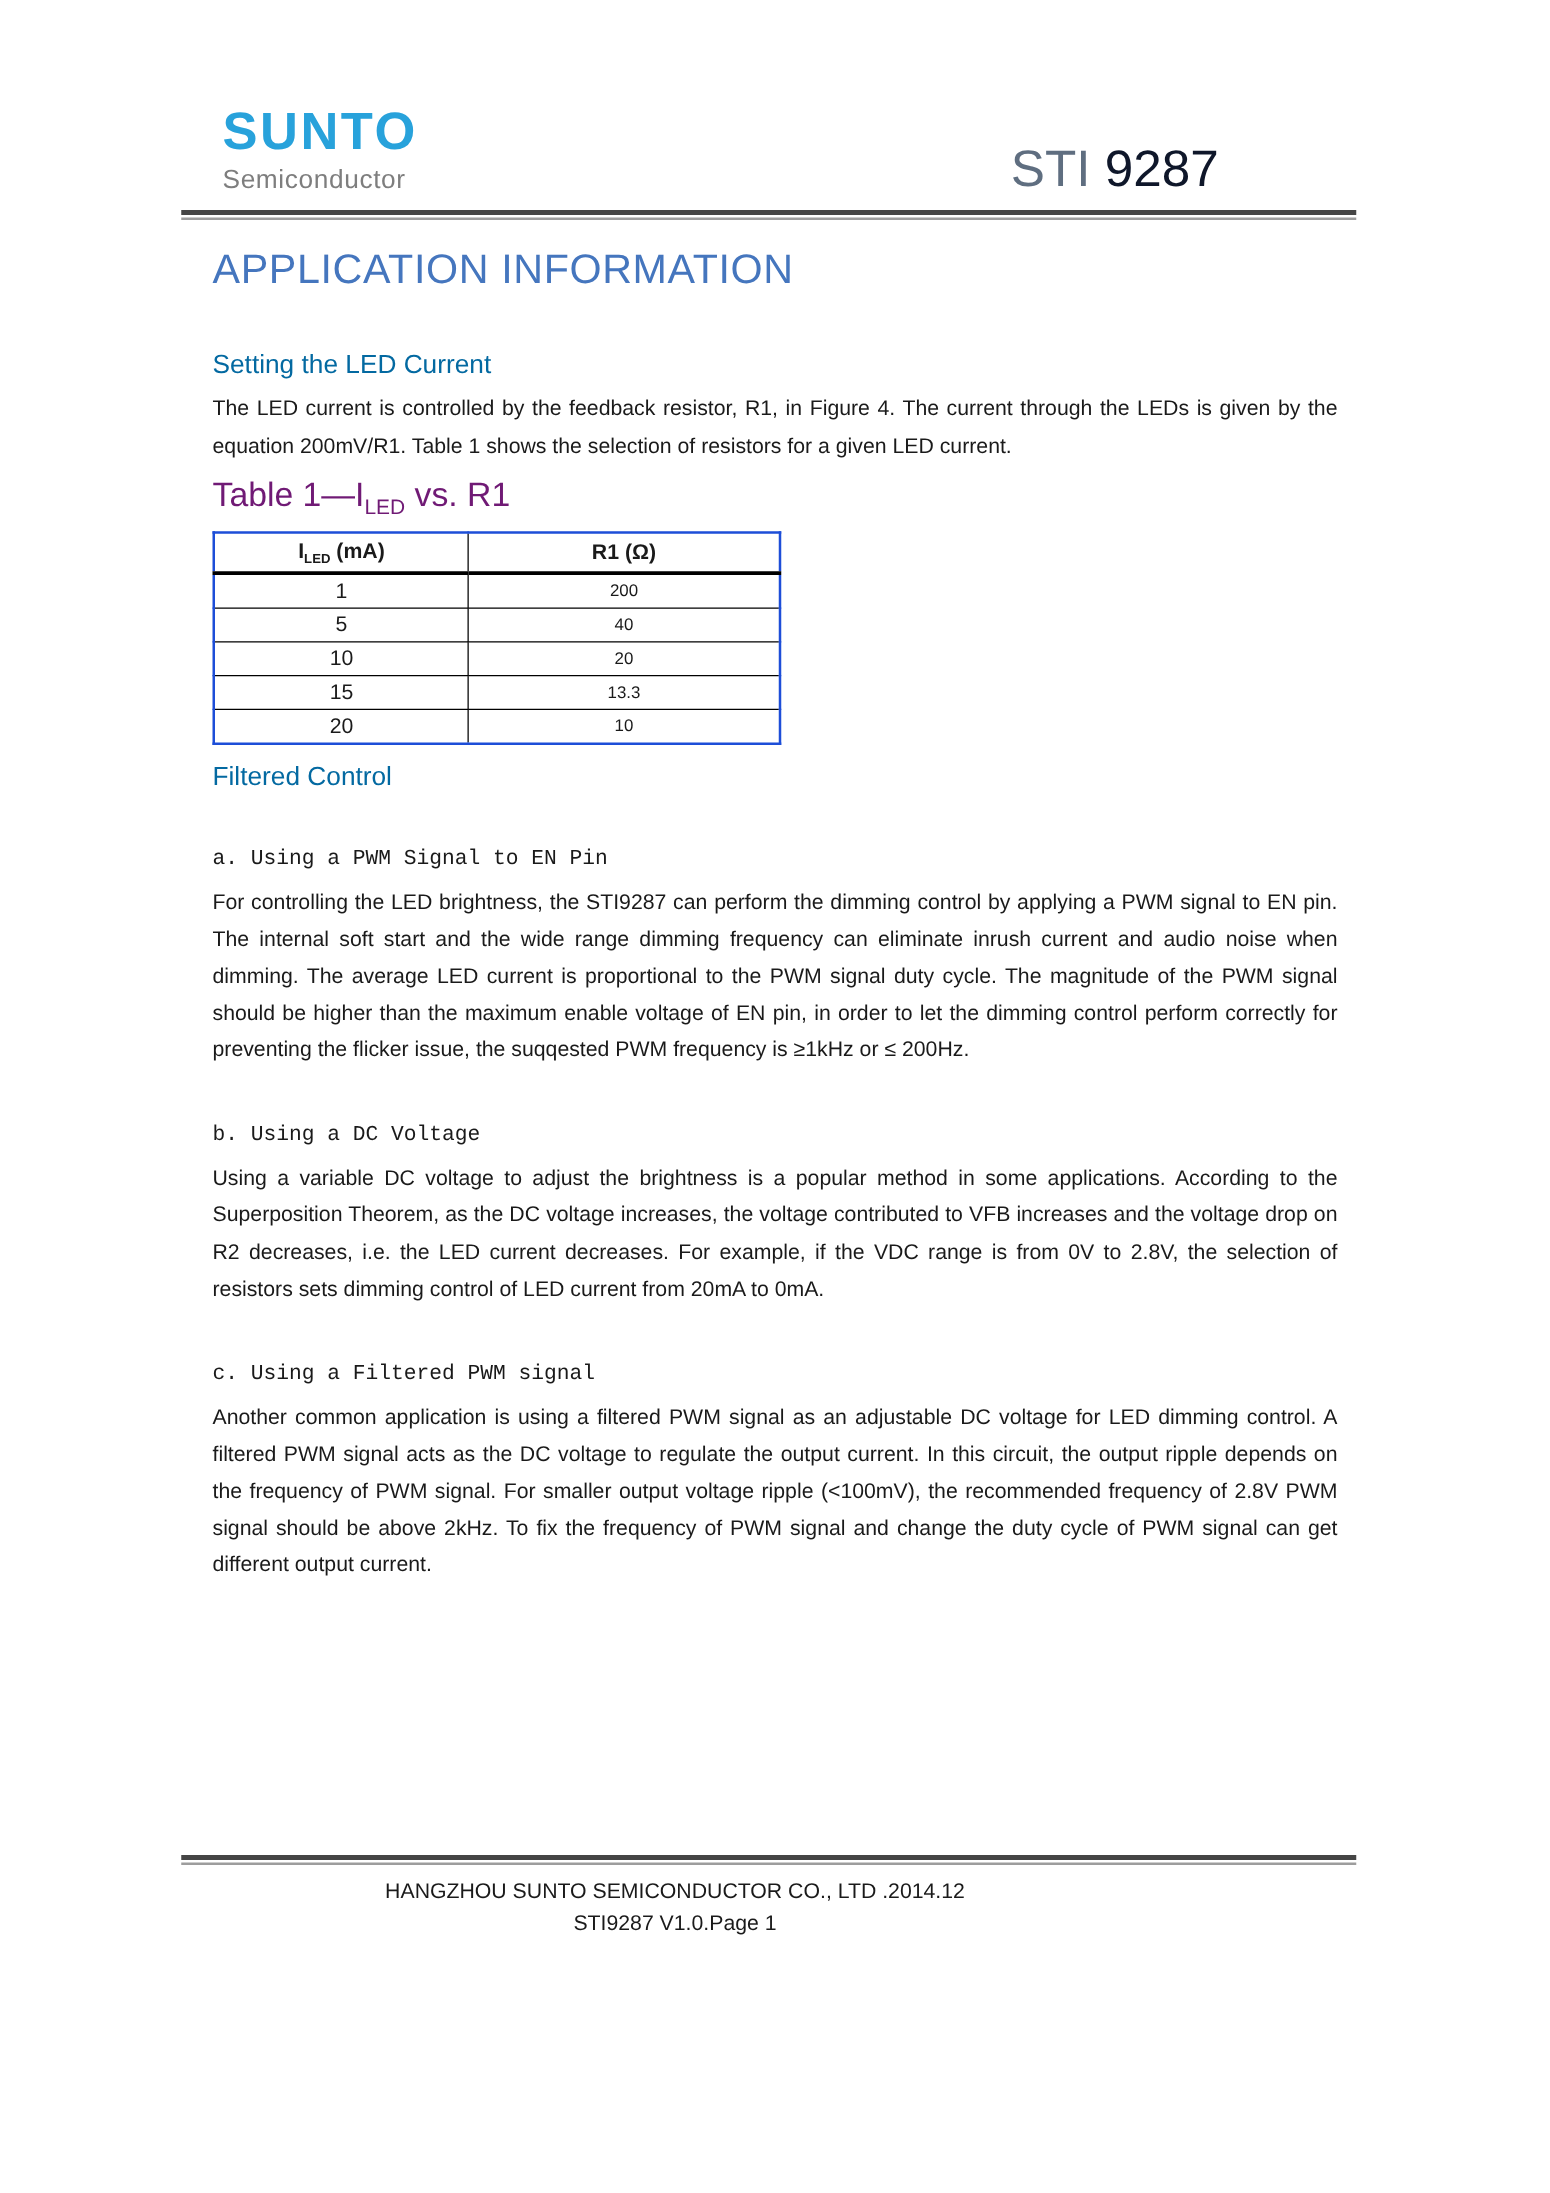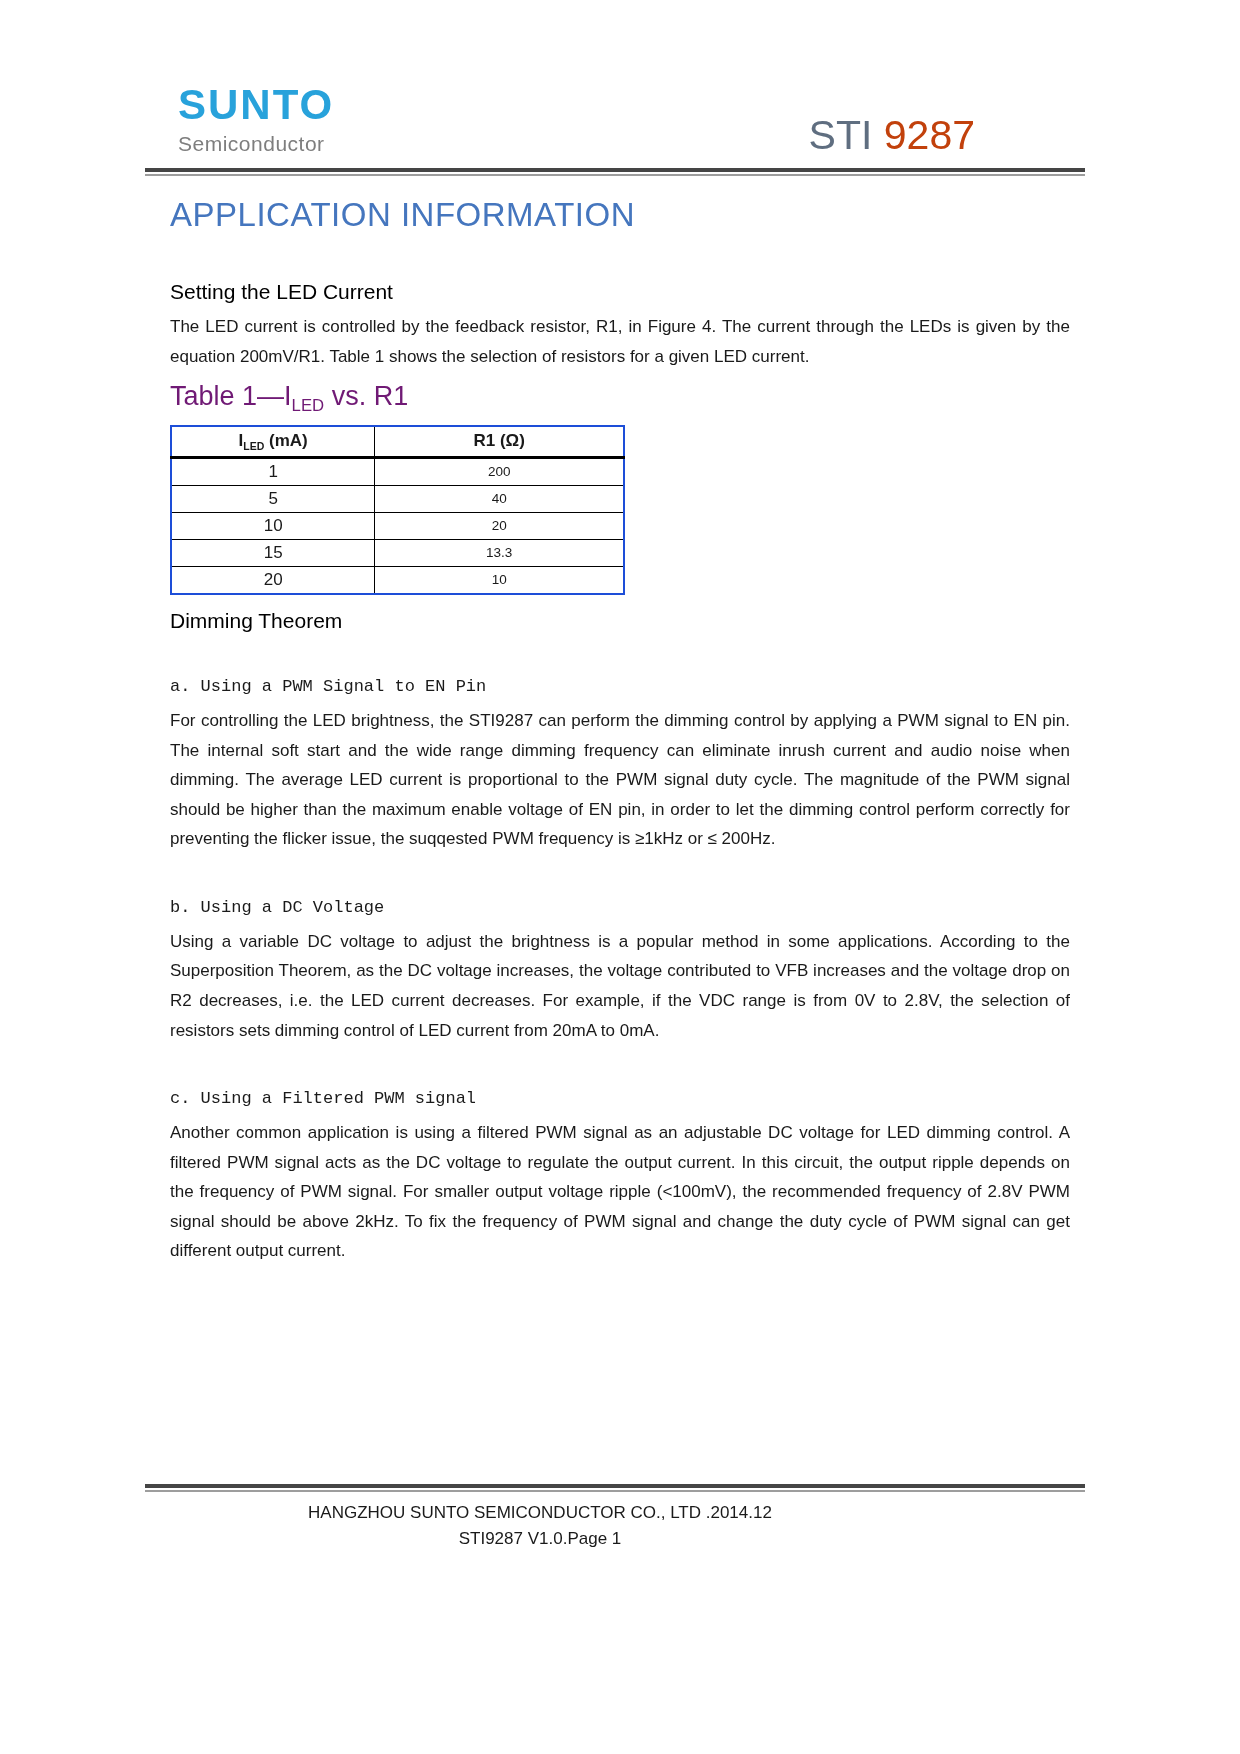--- a/index.html
+++ b/index.html
@@ -17,32 +17,32 @@
   .header {
     display: flex;
     justify-content: space-between;
     align-items: flex-end;
     padding: 84px 265px 0 178px;
   }
   .logo-text { font-size: 42px; font-weight: bold; color: #28a2db; letter-spacing: 2px; line-height: 1; }
   .logo-sub  { font-size: 21px; color: #7e7e7e; letter-spacing: 0.5px; margin-top: 6px; }
   .part-number { font-size: 41px; line-height: 1; white-space: nowrap; }
   .part-sti { color: #5f6e80; text-align: right; }
-  .part-num { color: #c2410c; margin-top: 16px; }
+  .part-num { color: #0f172a; margin-top: 16px; }
 
   .double-rule { height: 2px; border-top: 4px solid #454545; border-bottom: 2px solid #9d9d9d; }
   .header-rule { margin: 12px 0 0 145px; width: 940px; }
 
   
   .content { padding: 20px 170px 0 170px; }
   .page-title {
     font-size: 33px; font-weight: 400; color: #4576be;
     letter-spacing: 0.5px; margin: 0 0 46px 0;
   }
-  .section-heading { font-size: 21px; font-weight: 400; color: #000000; margin: 0 0 8px 0; }
+  .section-heading { font-size: 21px; font-weight: 400; color: #0369a1; margin: 0 0 8px 0; }
   .body-text { font-size: 17px; line-height: 1.74; text-align: justify; margin: 0; }
   .table-caption { font-size: 27px; color: #701a75; margin: 10px 0 8px 0; }
   sub { font-size: 62%; }
 
   .led-table { border-collapse: collapse; width: 455px; border: 2px solid #1d4ed8; margin: 0 0 14px 0; }
   .led-table th {
     border: 1px solid #000; border-bottom: 3px solid #000;
     font-size: 17px; padding: 4px 0; text-align: center;
   }
   .led-table th.h1 { width: 45%; }
@@ -109,21 +109,21 @@
           <td class="c1">15</td>
           <td class="c2">13.3</td>
         </tr>
         <tr>
           <td class="c1">20</td>
           <td class="c2">10</td>
         </tr>
       </tbody>
     </table>
 
-    <h2 class="section-heading">Dimming Theorem</h2>
+    <h2 class="section-heading">Filtered Control</h2>
 
     <p class="sub-title">a. Using a PWM Signal to EN Pin</p>
     <p class="body-text">For controlling the LED brightness, the STI9287 can perform the dimming control by applying a PWM signal to EN pin. The internal soft start and the wide range dimming frequency can eliminate inrush current and audio noise when dimming. The average LED current is proportional to the PWM signal duty cycle. The magnitude of the PWM signal should be higher than the maximum enable voltage of EN pin, in order to let the dimming control perform correctly for preventing the flicker issue, the suqqested PWM frequency is ≥1kHz or ≤ 200Hz.</p>
 
     <p class="sub-title">b. Using a DC Voltage</p>
     <p class="body-text">Using a variable DC voltage to adjust the brightness is a popular method in some applications. According to the Superposition Theorem, as the DC voltage increases, the voltage contributed to VFB increases and the voltage drop on R2 decreases, i.e. the LED current decreases. For example, if the VDC range is from 0V to 2.8V, the selection of resistors sets dimming control of LED current from 20mA to 0mA.</p>
 
     <p class="sub-title">c. Using a Filtered PWM signal</p>
     <p class="body-text">Another common application is using a filtered PWM signal as an adjustable DC voltage for LED dimming control. A filtered PWM signal acts as the DC voltage to regulate the output current. In this circuit, the output ripple depends on the frequency of PWM signal. For smaller output voltage ripple (&lt;100mV), the recommended frequency of 2.8V PWM signal should be above 2kHz. To fix the frequency of PWM signal and change the duty cycle of PWM signal can get different output current.</p>
 

